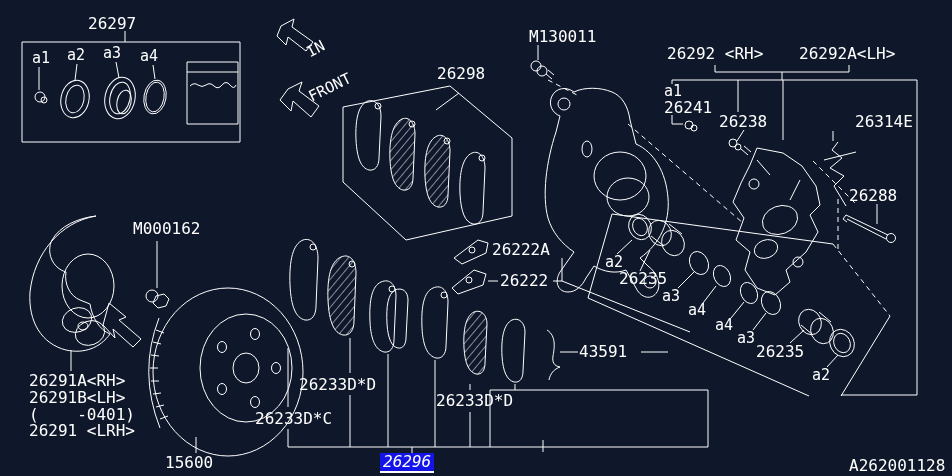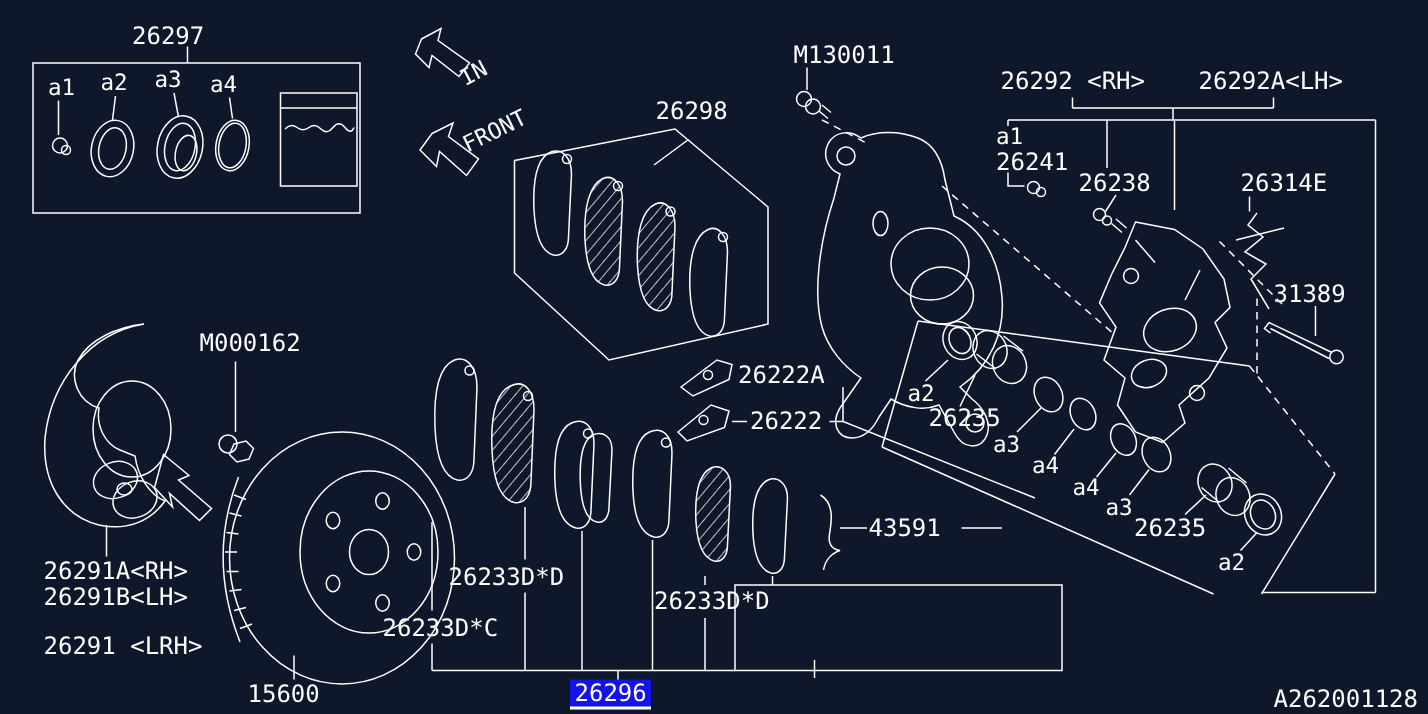--- a/index.html
+++ b/index.html
@@ -3,21 +3,21 @@
 <meta charset="utf-8">
 <style>
   html,body{margin:0;padding:0;background:#000;}
   #stage{position:relative;width:952px;height:476px;background:#0f172a;overflow:hidden;
          font-family:"DejaVu Sans Mono",monospace;}
   #stage svg{position:absolute;left:0;top:0;}
   .lbl{position:absolute;color:#fff;font:16px/18px "DejaVu Sans Mono",monospace;
        white-space:pre;z-index:2;}
   .sm{font-size:15px;line-height:16px;}
   .rot{transform-origin:left top;}
-  .hl{background:#1414e8;border-bottom:2px solid #fff;padding:0 3px;cursor:pointer;}
+  .hl{background:#1414e8;border-bottom:2px solid #fff;padding:0 3px;cursor:pointer;font-style:italic;}
   svg *{vector-effect:non-scaling-stroke;}
   .ln{stroke:#fff;fill:none;stroke-width:1;}
   .dsh{stroke:#fff;fill:none;stroke-width:1;stroke-dasharray:5 4;}
   .ht{fill:url(#hatch);stroke:#fff;stroke-width:1;}
 </style>
 </head>
 <body>
 
 <div id="stage">
 
@@ -203,42 +203,43 @@
 <div class="lbl sm" style="left:67px;top:47px">a2</div>
 <div class="lbl sm" style="left:103px;top:45px">a3</div>
 <div class="lbl sm" style="left:140px;top:48px">a4</div>
 
 <div class="lbl sm rot" style="left:304px;top:46px;transform:rotate(-28deg)">IN</div>
 <div class="lbl sm rot" style="left:306px;top:90px;transform:rotate(-26deg)">FRONT</div>
 
 <div class="lbl" style="left:133px;top:220px">M000162</div>
 <div class="lbl" style="left:29px;top:372px">26291A&lt;RH&gt;</div>
 <div class="lbl" style="left:29px;top:389px">26291B&lt;LH&gt;</div>
+<div class="lbl" style="left:29px;top:406px">(    -0401)</div>
 <div class="lbl" style="left:29px;top:422px">26291 &lt;LRH&gt;</div>
 <div class="lbl" style="left:165px;top:454px">15600</div>
 
 <div class="lbl" style="left:255px;top:410px">26233D*C</div>
 <div class="lbl" style="left:299px;top:376px">26233D*D</div>
 <div class="lbl" style="left:436px;top:392px">26233D*D</div>
 <div class="lbl hl" style="left:380px;top:453px">26296</div>
 
 <div class="lbl" style="left:437px;top:65px">26298</div>
 <div class="lbl" style="left:529px;top:28px">M130011</div>
 
 <div class="lbl" style="left:492px;top:241px">26222A</div>
 <div class="lbl" style="left:500px;top:272px">26222</div>
 <div class="lbl" style="left:579px;top:343px">43591</div>
 
 <div class="lbl" style="left:667px;top:45px">26292 &lt;RH&gt;</div>
 <div class="lbl" style="left:799px;top:45px">26292A&lt;LH&gt;</div>
 <div class="lbl sm" style="left:664px;top:83px">a1</div>
 <div class="lbl" style="left:664px;top:99px">26241</div>
 <div class="lbl" style="left:719px;top:113px">26238</div>
-<div class="lbl" style="left:827px;top:113px">26314E</div>
-<div class="lbl" style="left:849px;top:187px">31389</div>
+<div class="lbl" style="left:855px;top:113px">26314E</div>
+<div class="lbl" style="left:849px;top:187px">26288</div>
 
 <div class="lbl sm" style="left:605px;top:254px">a2</div>
 <div class="lbl" style="left:619px;top:270px">26235</div>
 <div class="lbl sm" style="left:662px;top:288px">a3</div>
 <div class="lbl sm" style="left:688px;top:302px">a4</div>
 <div class="lbl sm" style="left:715px;top:317px">a4</div>
 <div class="lbl sm" style="left:737px;top:330px">a3</div>
 <div class="lbl" style="left:756px;top:343px">26235</div>
 <div class="lbl sm" style="left:812px;top:367px">a2</div>
 

